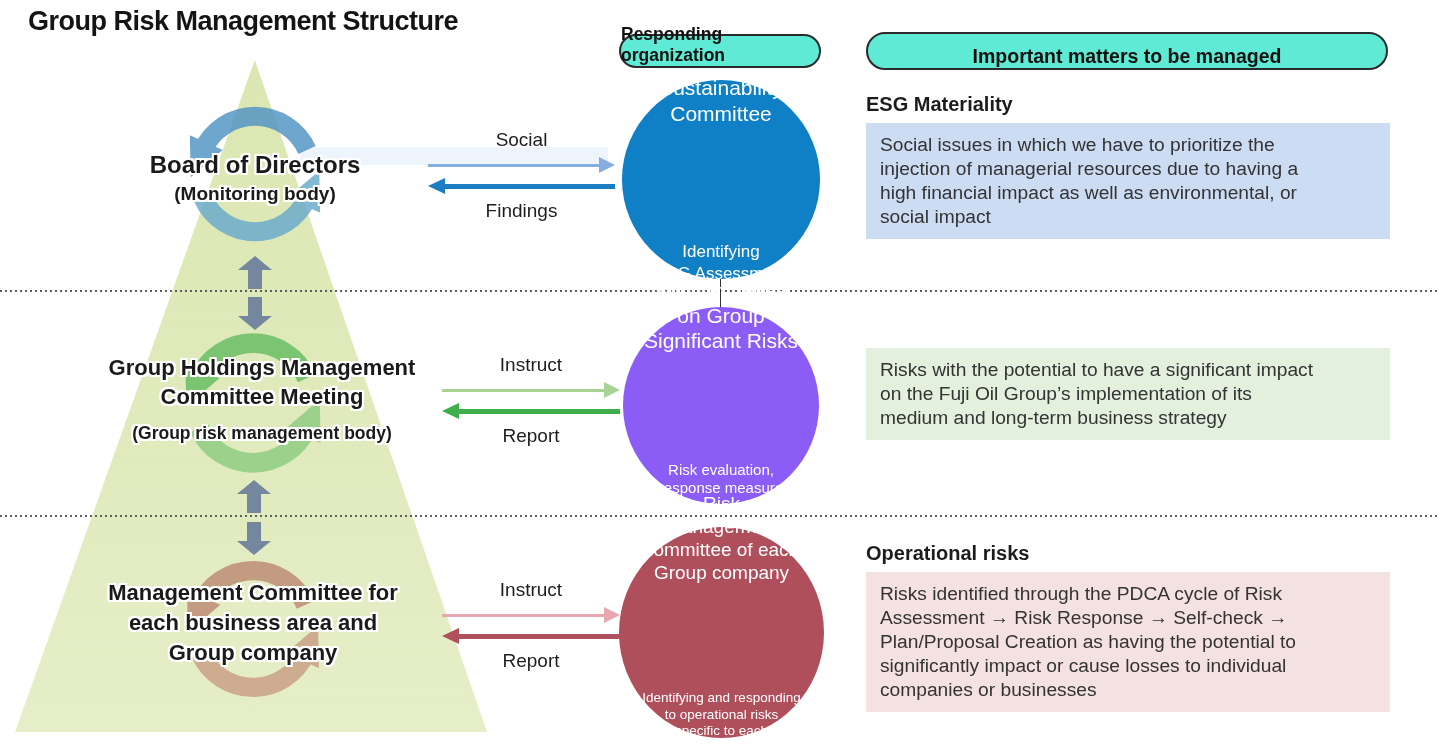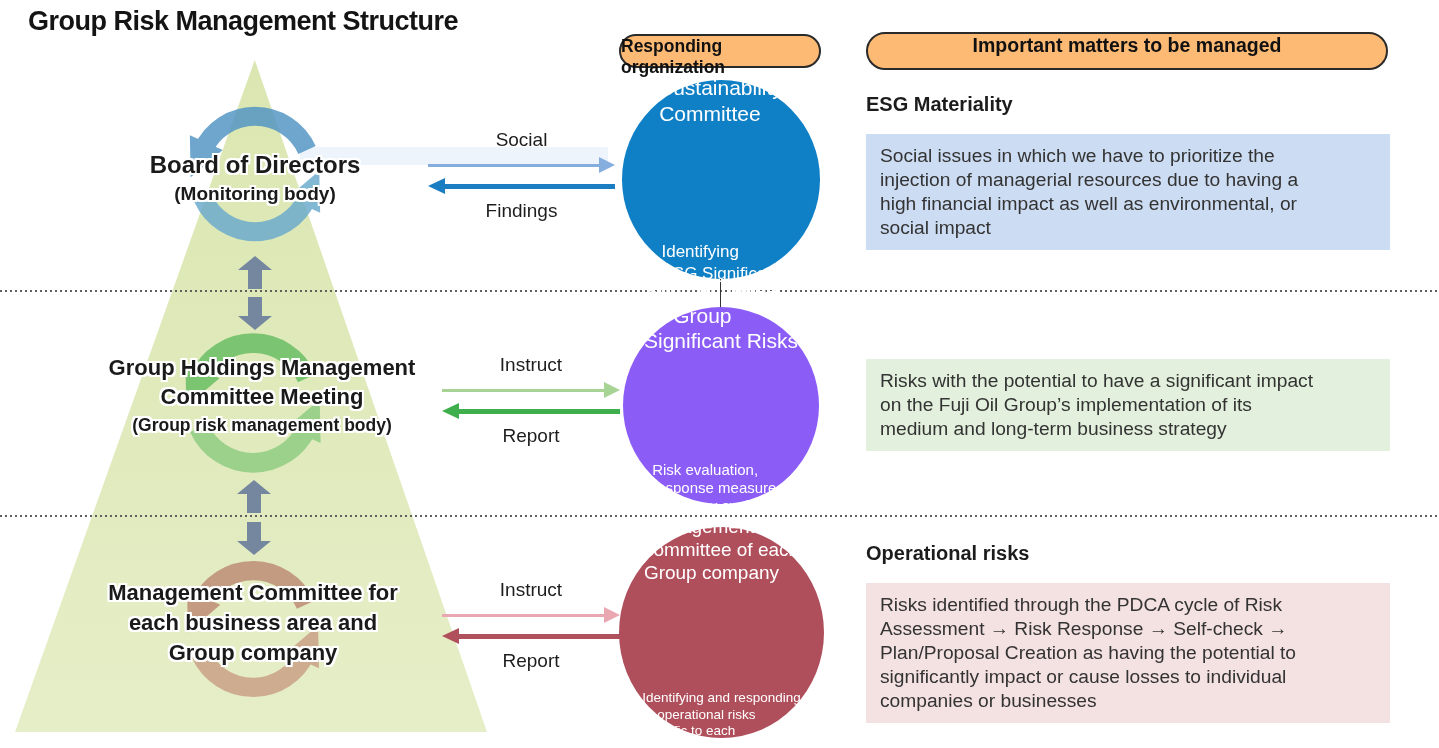--- a/index.html
+++ b/index.html
@@ -29,38 +29,38 @@
   .tier{position:absolute;text-align:center;z-index:3;}
   .tier .name{font-weight:700;white-space:pre-line;
     text-shadow:-2px -2px 0 #fff,2px -2px 0 #fff,-2px 2px 0 #fff,2px 2px 0 #fff,0 -2px 0 #fff,0 2px 0 #fff,-2px 0 0 #fff,2px 0 0 #fff;}
   .tier .role{font-weight:700;white-space:pre-line;
     text-shadow:-2px -2px 0 #fff,2px -2px 0 #fff,-2px 2px 0 #fff,2px 2px 0 #fff,0 -2px 0 #fff,0 2px 0 #fff,-2px 0 0 #fff,2px 0 0 #fff;}
   .tier1{left:95px;top:150px;width:320px;}
   .tier1 .name{font-size:24px;line-height:30px;}
   .tier1 .role{font-size:19px;line-height:24px;margin-top:2px;}
   .tier2{left:67px;top:353px;width:390px;}
   .tier2 .name{font-size:22px;line-height:29px;}
-  .tier2 .role{font-size:17.5px;line-height:22px;margin-top:3px;}
+  .tier2 .role{font-size:17.5px;line-height:22px;margin-top:11px;}
   .tier3{left:58px;top:578px;width:390px;}
   .tier3 .name{font-size:22px;line-height:30px;}
 
   .cycle{position:absolute;z-index:2;opacity:.82;}
   .cy1{left:175px;top:94px;width:160px;height:160px;}
   .cy2{left:170px;top:320px;width:166px;height:166px;}
   .cy3{left:172px;top:548px;width:162px;height:162px;}
 
   .gray-arrow{position:absolute;z-index:2;}
 
   
-  .pill{position:absolute;background:#fdba74;border:2px solid #2a2a2a;display:flex;align-items:flex-start;justify-content:center;box-sizing:border-box;}
+  .pill{position:absolute;background:#5eead4;border:2px solid #2a2a2a;display:flex;align-items:flex-end;justify-content:center;box-sizing:border-box;}
   .pill-resp{left:619px;top:34px;width:202px;height:34px;border-radius:17px;font-size:17.5px;font-weight:600;color:#111;}
   .pill-imp{left:866px;top:32px;width:522px;height:38px;border-radius:19px;font-size:19.5px;font-weight:700;color:#111;}
 
   
-  .circle{position:absolute;border-radius:50%;color:#fff;display:flex;flex-direction:column;align-items:center;justify-content:center;text-align:left;z-index:4;gap:47px;}
+  .circle{position:absolute;border-radius:50%;color:#fff;display:flex;flex-direction:column;align-items:center;justify-content:center;text-align:center;z-index:4;gap:47px;}
   .circle .c-title{white-space:pre-line;}
   .circle .c-div{height:1.5px;background:#fff;margin:8px auto;}
   .circle .c-desc{white-space:pre-line;}
   .circ1{left:622px;top:80px;width:198px;height:199px;background:#1080c6;}
   .circ1 .c-title{font-size:21px;line-height:26px;}
   .circ1 .c-div{width:150px;margin:10px auto;}
   .circ1 .c-desc{font-size:17px;line-height:22px;}
   .circ2{left:623px;top:307px;width:196px;height:197px;background:#8b5cf6;}
   .circ2 .c-title{font-size:21px;line-height:25px;}
   .circ2 .c-div{width:146px;margin:7px auto;}
@@ -86,21 +86,21 @@
   .ag1 .arrow-in .shaft{background:#1b7ec2;}  .ag1 .arrow-in .head{border-right:17px solid #1b7ec2;}
   .ag2 .arrow-out .shaft{background:#a7d494;} .ag2 .arrow-out .head{border-left:16px solid #a7d494;}
   .ag2 .arrow-in .shaft{background:#3fae4c;}  .ag2 .arrow-in .head{border-right:17px solid #3fae4c;}
   .ag3 .arrow-out .shaft{background:#e9a7b2;} .ag3 .arrow-out .head{border-left:16px solid #e9a7b2;}
   .ag3 .arrow-in .shaft{background:#b0505c;}  .ag3 .arrow-in .head{border-right:17px solid #b0505c;}
 
   
   .m-head{position:absolute;left:866px;font-size:20px;font-weight:700;color:#1c1c1c;}
   .mh1{top:93px;} .mh2{top:317px;} .mh3{top:542px;}
   .m-box{position:absolute;left:866px;width:524px;box-sizing:border-box;padding:10px 14px;
-         font-size:19.2px;line-height:24px;color:#333;white-space:pre-line;margin-top:11px;}
+         font-size:19.2px;line-height:24px;color:#333;white-space:pre-line;}
   .mb1{top:123px;background:#ccdcf2;}
   .mb2{top:348px;background:#e3f0dd;}
   .mb3{top:572px;background:#f4e1e1;}
 </style>
 </head>
 <body>
 
 <div class="stage">
 
   <div class="abs page-title">Group Risk Management Structure</div>
@@ -229,21 +229,21 @@
   </div>
   <div class="pill pill-imp">
     <span>Important matters to be managed</span>
   </div>
 
   <div class="circle circ1">
     <div class="c-title">Sustainability
 Committee</div>
     <div class="c-div"></div>
     <div class="c-desc">Identifying
-ESG Significant</div>
+ESG Assessment</div>
   </div>
   <div class="circle circ2">
     <div class="c-title">Subcommittee
 on Group
 Significant Risks</div>
     <div class="c-div"></div>
     <div class="c-desc">Risk evaluation,
 response measure
 adequacy evaluation
 and confirmation</div>

